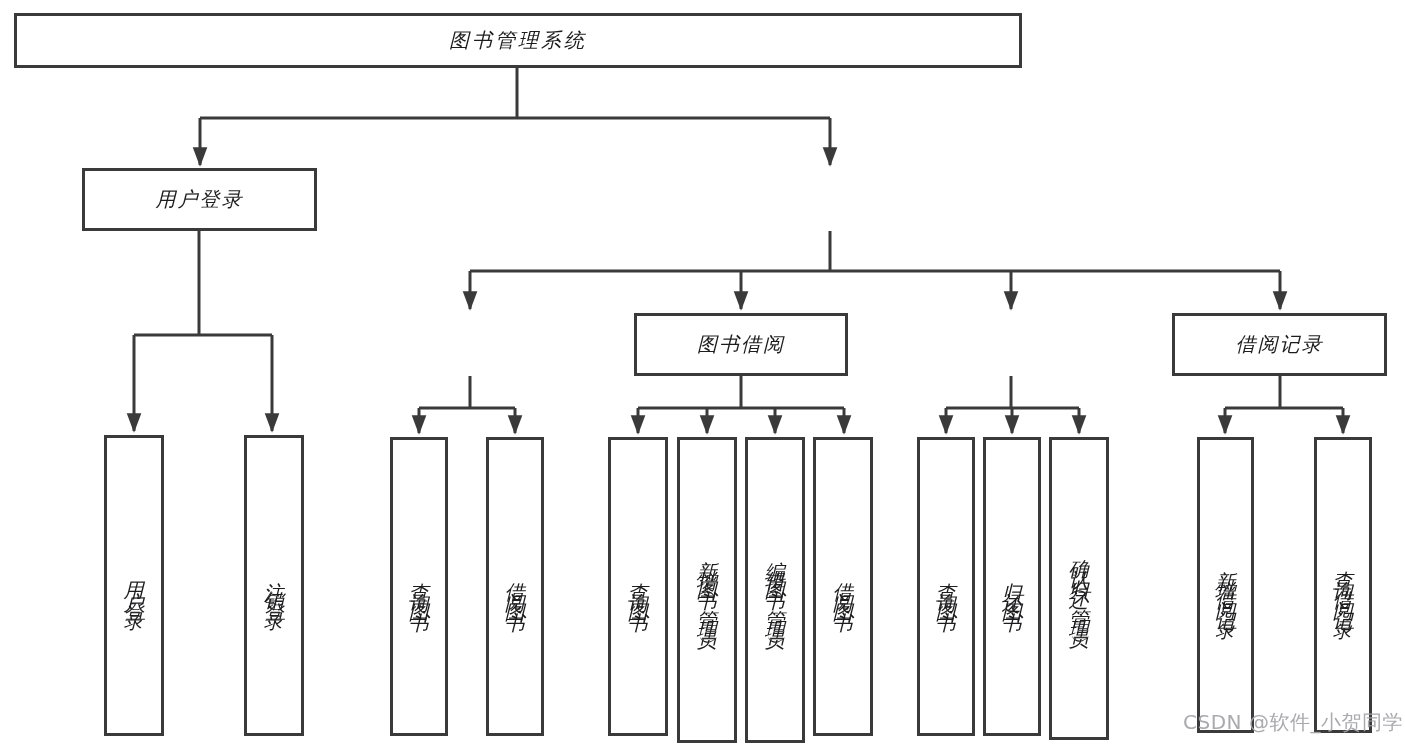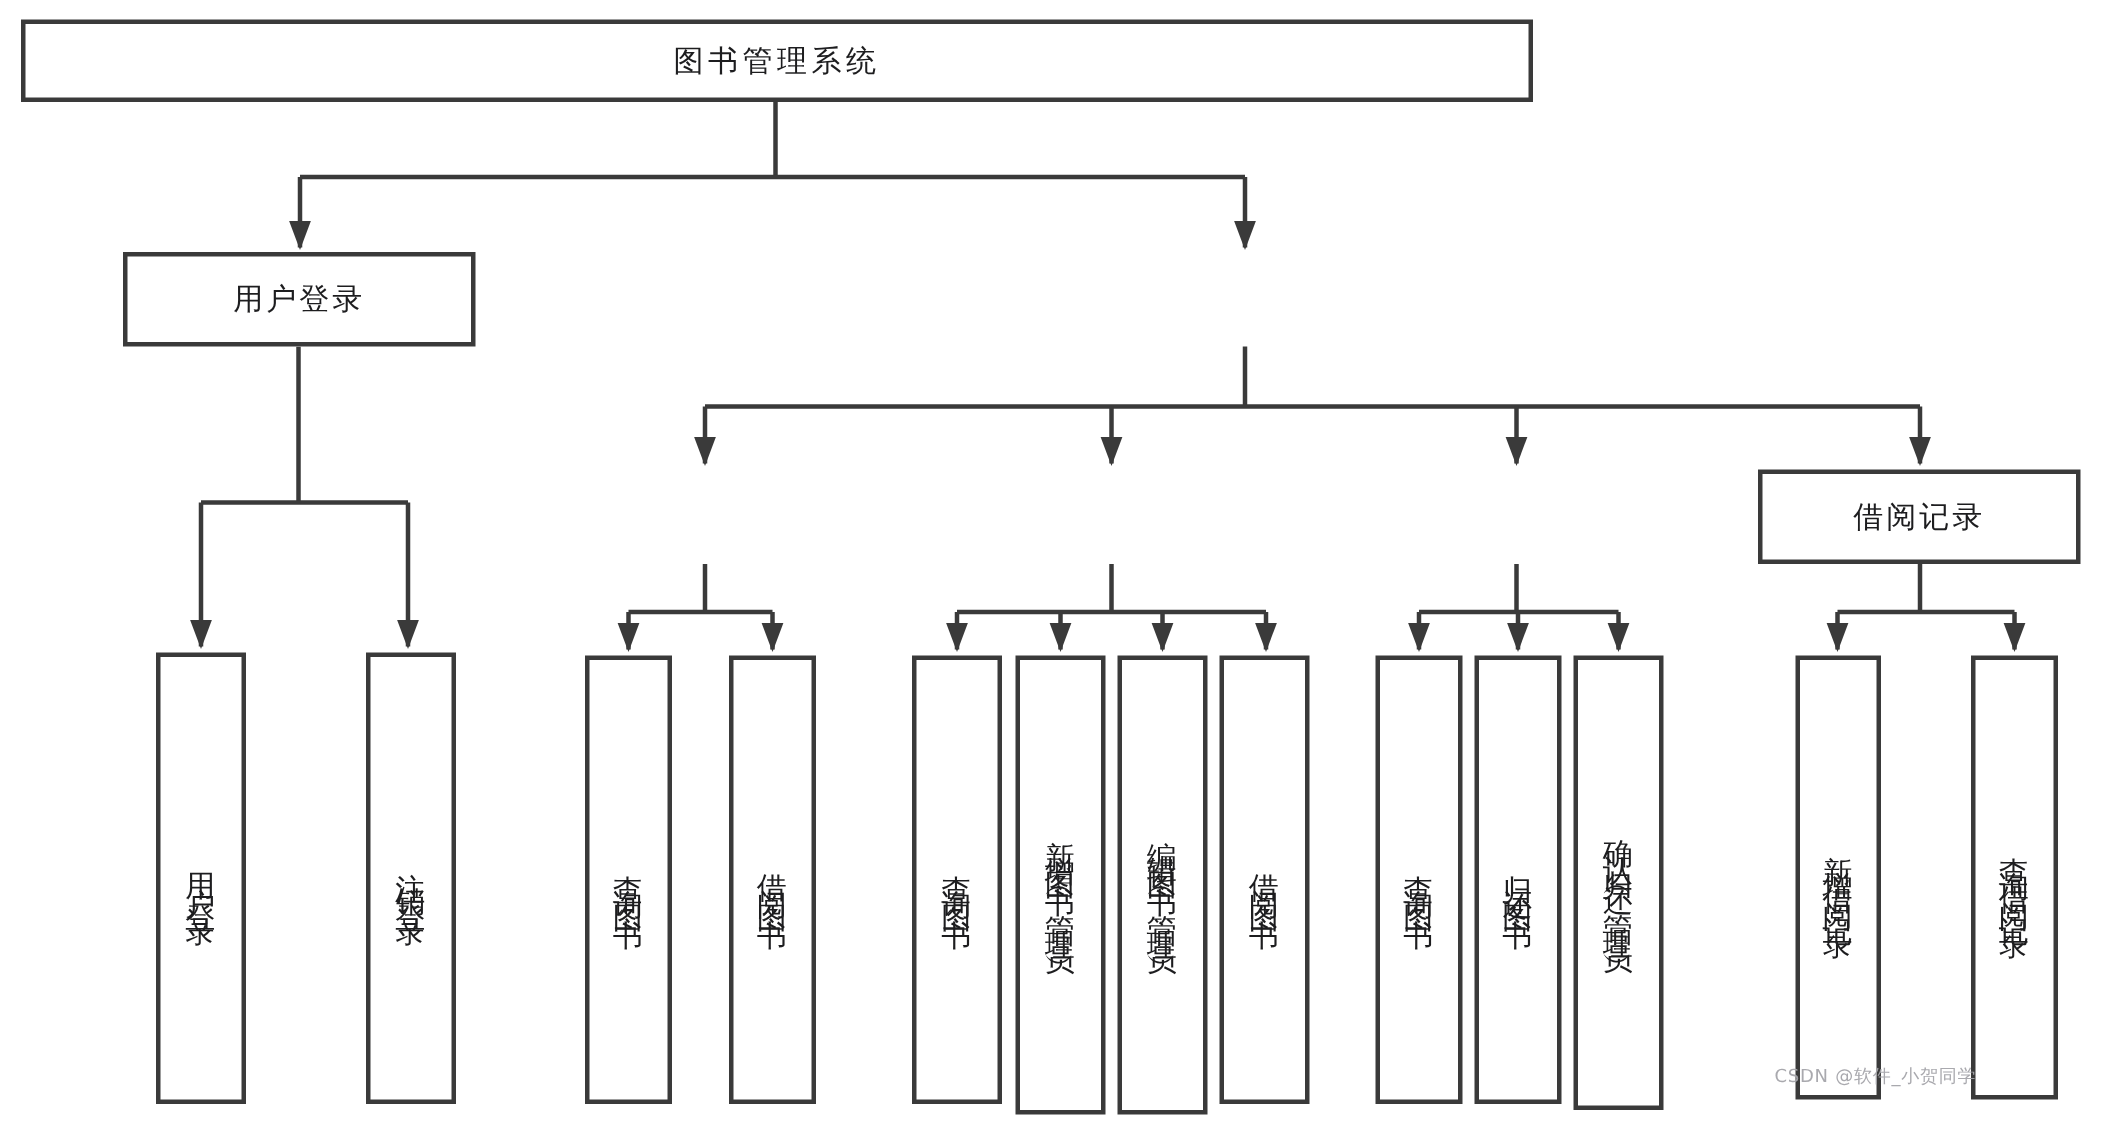--- a/index.html
+++ b/index.html
@@ -34,37 +34,38 @@
     display: flex;
     align-items: center;
     justify-content: center;
     z-index: 1;
   }
   .node .lbl {
     color: #1d1d1f;
     font-size: 20px;
     letter-spacing: 2px;
     white-space: nowrap;
+    font-style: italic;
   }
   .node.root .lbl {
     letter-spacing: 3px;
   }
   .node.vert .lbl {
     writing-mode: vertical-rl;
     text-orientation: mixed;
     letter-spacing: 10px;
     line-height: 1.1;
     white-space: nowrap;
   }
   #watermark {
     position: absolute;
     left: 1183px;
     top: 709px;
     z-index: 5;
-    font-size: 12px;
+    font-size: 20px;
     letter-spacing: 0.5px;
     color: rgba(164, 164, 170, 0.95);
     white-space: nowrap;
   }
 </style>
 </head>
 <body>
 
 <div id="canvas">
 
@@ -131,20 +132,23 @@
   </svg>
 
   <div class="node root" style="left:14px;top:13px;width:1008px;height:55px">
     <span class="lbl">图书管理系统</span>
   </div>
 
   <div class="node" style="left:82px;top:168px;width:235px;height:63px">
     <span class="lbl">用户登录</span>
   </div>
 
+  <div class="node" style="left:634px;top:313px;width:214px;height:63px">
+    <span class="lbl">图书借阅</span>
+  </div>
   <div class="node" style="left:1172px;top:313px;width:215px;height:63px">
     <span class="lbl">借阅记录</span>
   </div>
 
   <div class="node vert" style="left:104px;top:435px;width:60px;height:301px">
     <span class="lbl">用户登录</span>
   </div>
   <div class="node vert" style="left:244px;top:435px;width:60px;height:301px">
     <span class="lbl">注销登录</span>
   </div>

